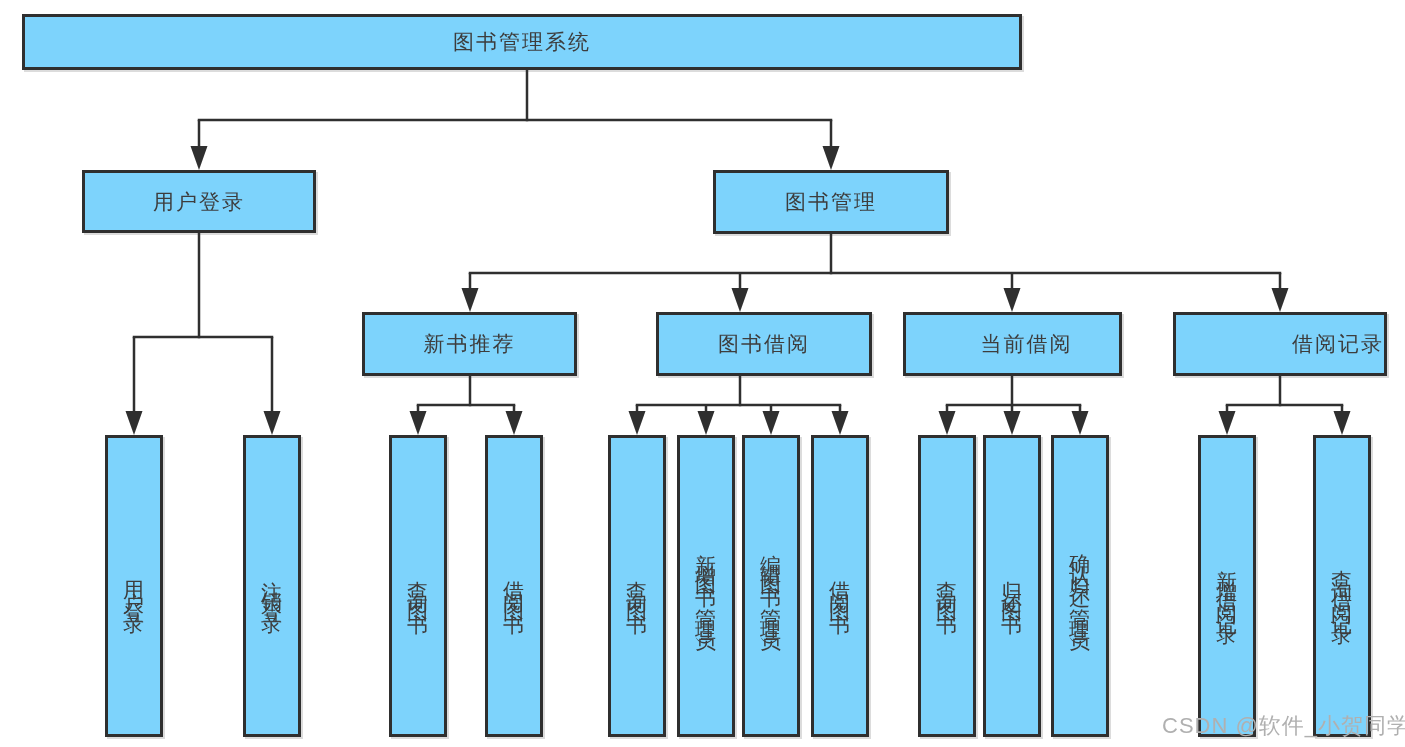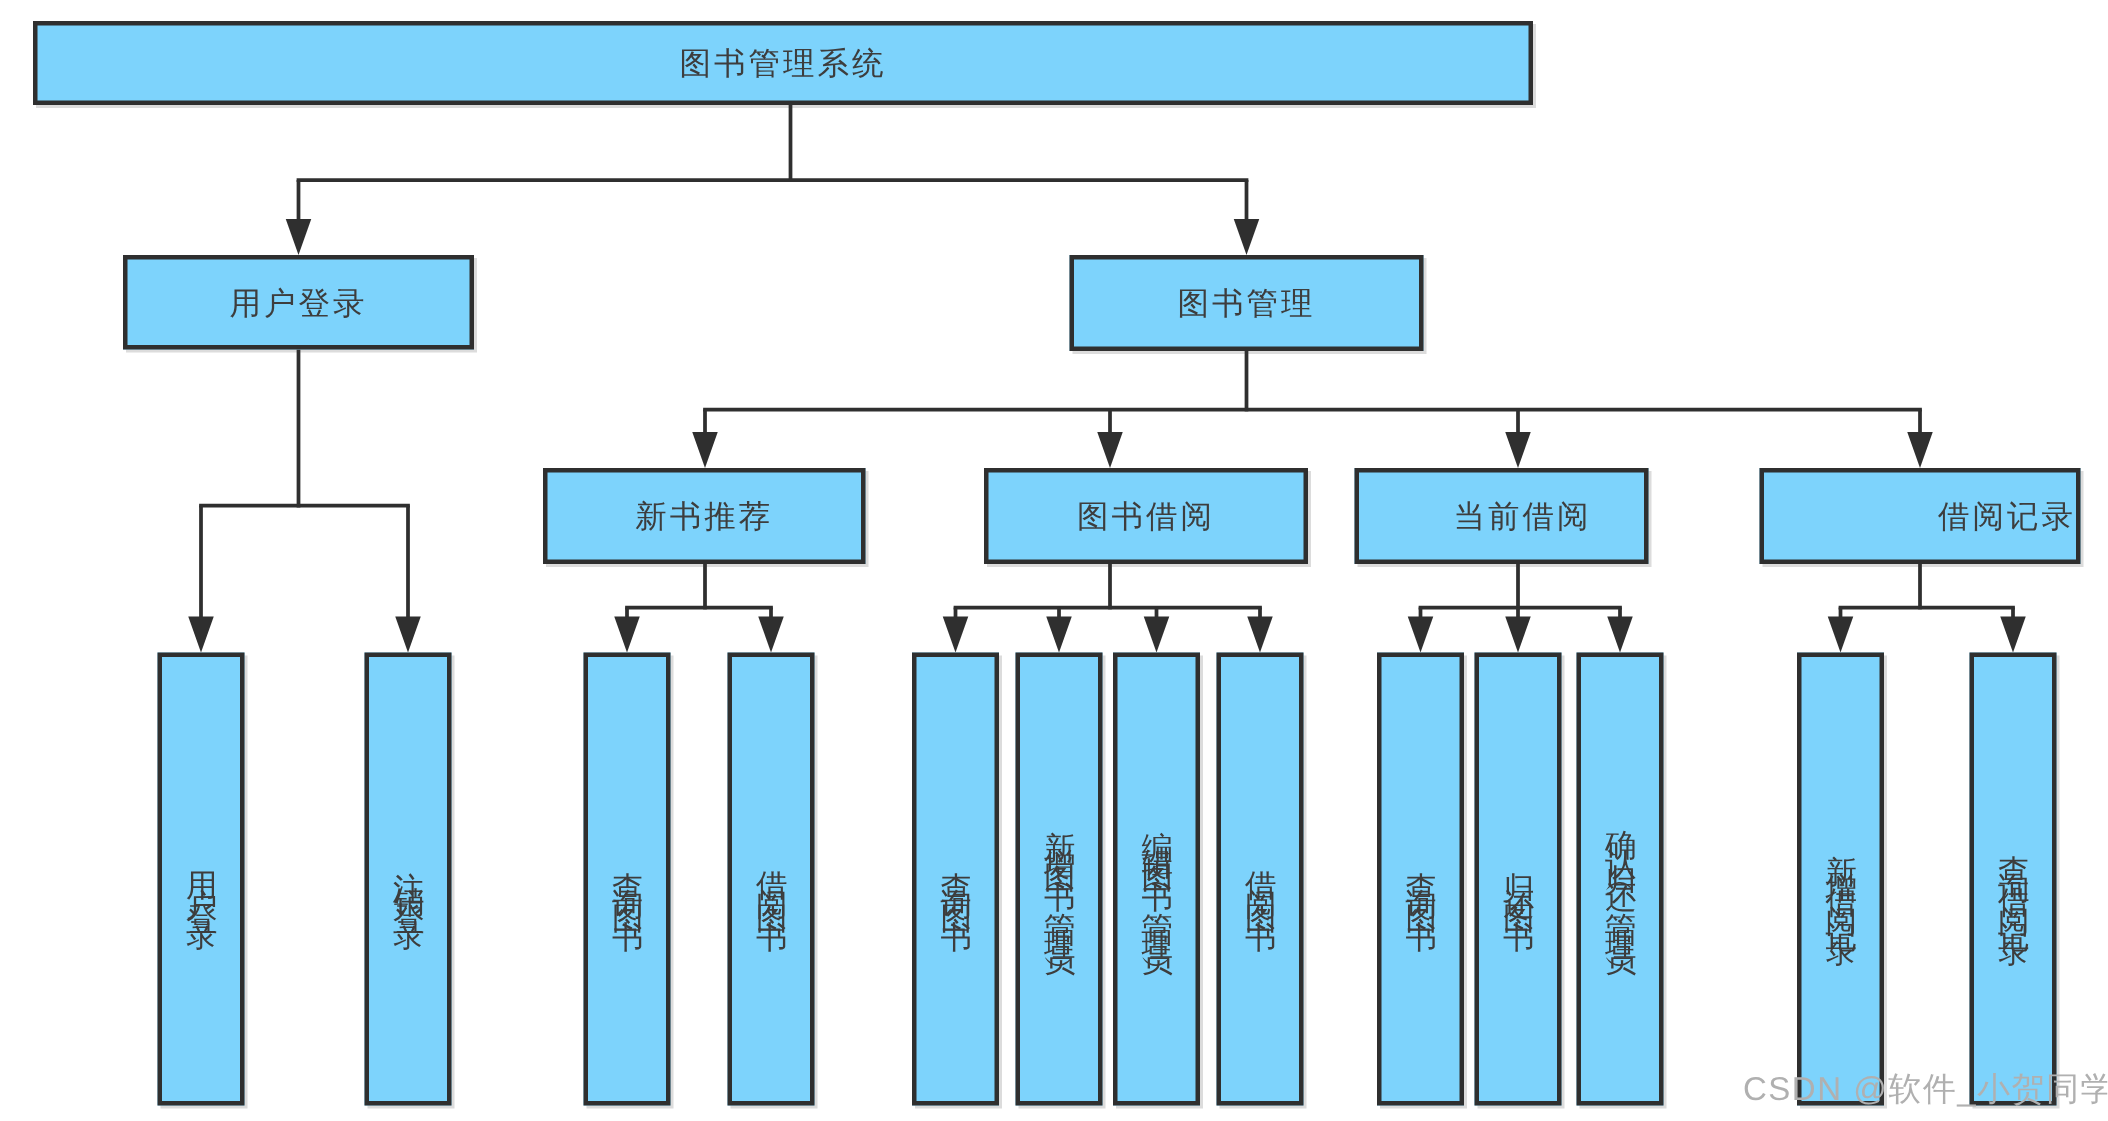--- a/index.html
+++ b/index.html
@@ -152,21 +152,21 @@
   <div class="box" style="left:713px; top:170px; width:236px; height:64px;text-align:right;">
     <span>图书管理</span>
   </div>
 
   <div class="box" style="left:362px; top:312px; width:215px; height:64px;font-family:Liberation Serif, serif;">
     <span>新书推荐</span>
   </div>
   <div class="box" style="left:632px; top:312px; width:216px; height:64px;margin-left:24px;">
     <span>图书借阅</span>
   </div>
-  <div class="box" style="left:903px; top:312px; width:196px; height:64px;padding-left:28px;">
+  <div class="box" style="left:903px; top:312px; width:219px; height:64px;padding-left:28px;">
     <span>当前借阅</span>
   </div>
   <div class="box" style="left:1173px; top:312px; width:214px; height:64px;justify-content:flex-end;">
     <span>借阅记录</span>
   </div>
 
   <div class="box leaf-box" style="left:105px;">
     <span class="vlabel">用户登录</span>
   </div>
   <div class="box leaf-box" style="left:243px;">

